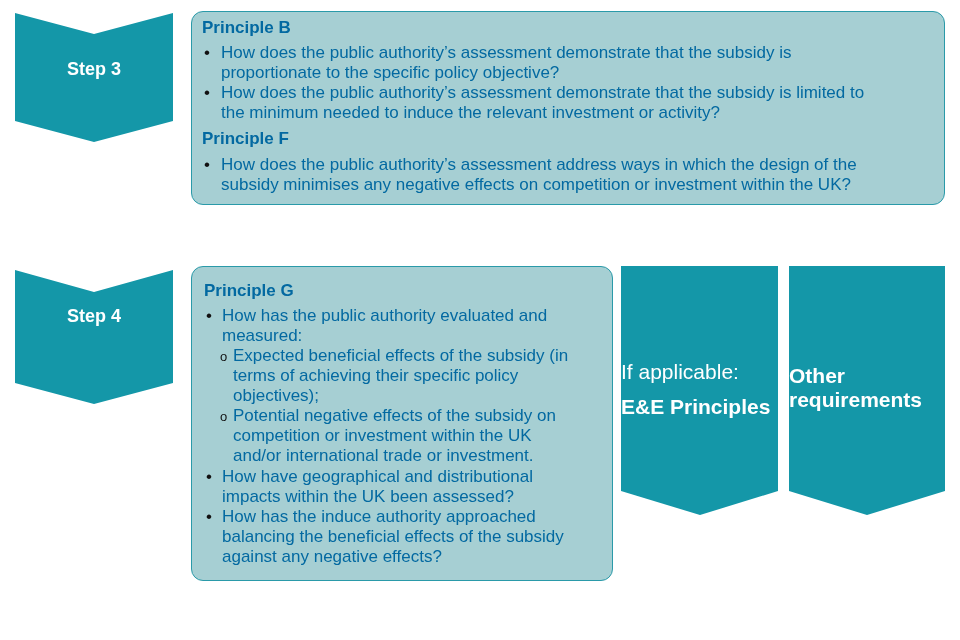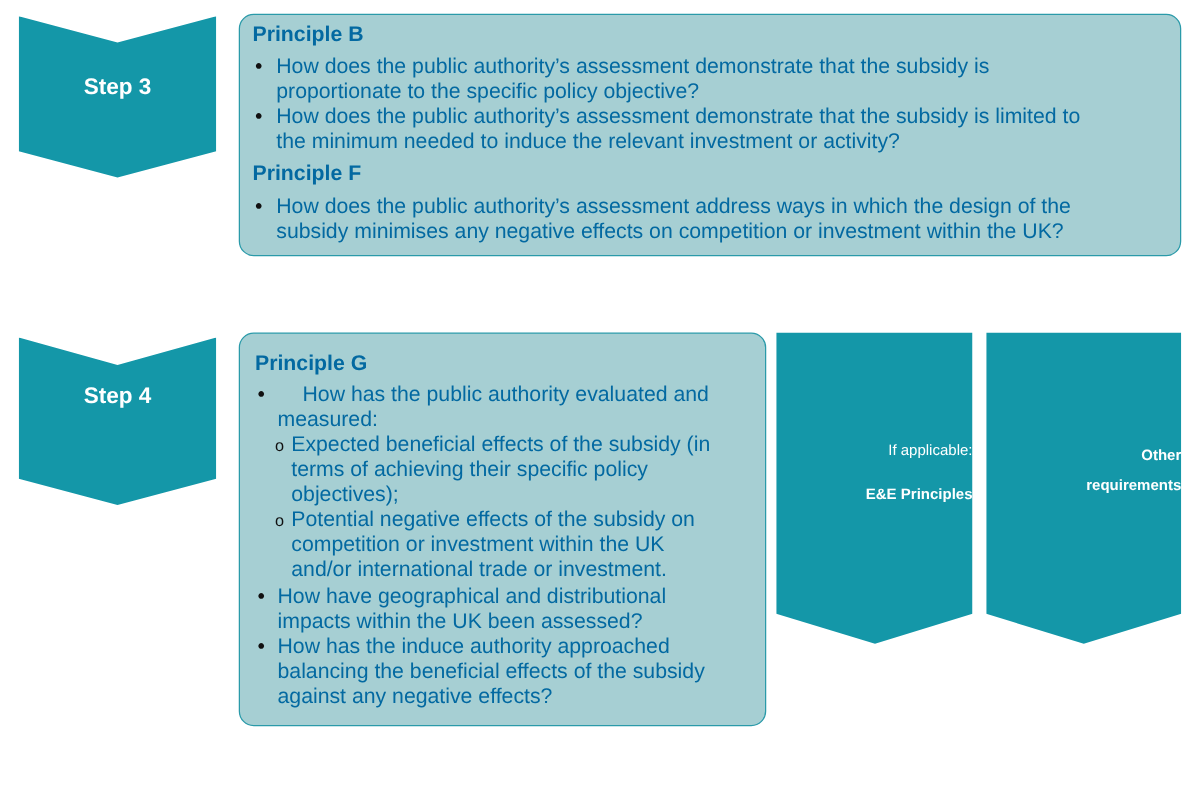--- a/index.html
+++ b/index.html
@@ -60,24 +60,25 @@
     .sub-bullet {
       position: absolute;
       font-size: 13px;
       line-height: 20px;
       color: #111111;
     }
     .panel-text {
       position: absolute;
       left: 0;
       width: 100%;
-      text-align: right;
+      text-align: left;
       color: #ffffff;
-      font-size: 12px;
+      font-size: 21px;
       line-height: 22px;
+      margin-top: 12px;
     }
     .bold { font-weight: bold; }
   </style>
 </head>
 <body>
 
 <div class="canvas">
 
   <div class="chevron" style="left:15px; top:13px; width:158px; height:130px;">
     <svg width="158" height="130" viewBox="0 0 158 130">
@@ -109,21 +110,21 @@
       <polygon points="0,0 79,22 158,0 158,113 79,134 0,113" fill="#1497a8"></polygon>
     </svg>
     <div class="chevron-label" style="top:36px;">Step 4</div>
   </div>
 
   <div class="box" style="left:191px; top:266px; width:422px; height:315px;"></div>
 
   <div class="line heading" style="left:204px; top:281px;">Principle G</div>
 
   <span class="bullet" style="left:206px; top:306px;">•</span>
-  <div class="line" style="left:222px; top:306px;margin-left:20px;">How has the public authority evaluated and</div>
+  <div class="line" style="left:222px; top:306px;">How has the public authority evaluated and</div>
   <div class="line" style="left:222px; top:326px;text-align:center;">measured:</div>
 
   <span class="sub-bullet" style="left:220px; top:347px;">o</span>
   <div class="line" style="left:233px; top:346px;">Expected beneficial effects of the subsidy (in</div>
   <div class="line" style="left:233px; top:366px;">terms of achieving their specific policy</div>
   <div class="line" style="left:233px; top:386px;">objectives);</div>
 
   <span class="sub-bullet" style="left:220px; top:407px;">o</span>
   <div class="line" style="left:233px; top:406px;">Potential negative effects of the subsidy on</div>
   <div class="line" style="left:233px; top:426px;">competition or investment within the UK</div>

